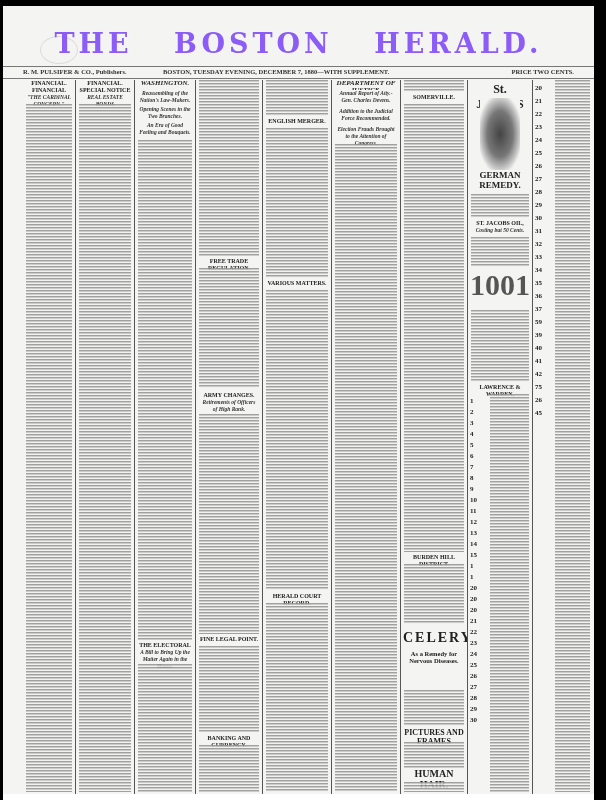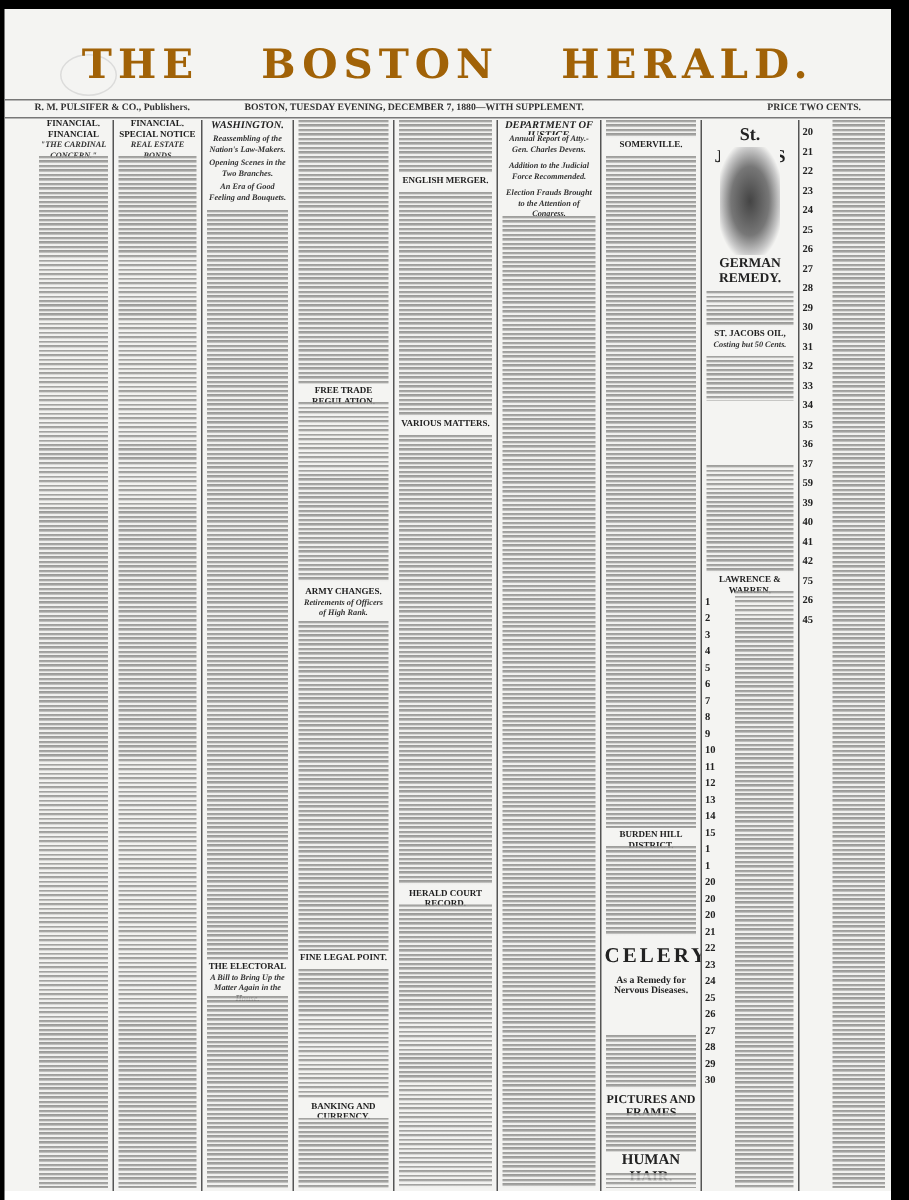--- a/index.html
+++ b/index.html
@@ -1,20 +1,20 @@
 <!DOCTYPE html>
 <html><head>
 <meta charset="utf-8">
 <style>
   html,body{margin:0;padding:0;}
   body{width:606px;height:800px;background:#000;position:relative;overflow:hidden;font-family:"Liberation Serif",serif;}
   .sheet{position:absolute;left:3px;top:6px;width:591px;height:788px;background:#f4f4f2;overflow:hidden;}
   .rightedge{position:absolute;left:594px;top:0;width:12px;height:800px;background:#000;}
   .seal{position:absolute;left:37px;top:30px;width:36px;height:26px;border-radius:50%;border:1px solid #ccc;opacity:.6;}
-  .masthead{position:absolute;left:0;top:22px;width:591px;text-align:center;font-family:"DejaVu Serif",serif;font-weight:bold;font-size:27px;letter-spacing:4px;color:#a16207;}
+  .masthead{position:absolute;left:0;top:22px;width:591px;text-align:center;font-family:"DejaVu Serif",serif;font-weight:bold;font-size:27px;letter-spacing:4px;color:#8b5cf6;}
   .masthead span{margin:0 14px;}
   .dateline{position:absolute;left:0;top:60px;width:591px;height:10px;font-size:6.5px;font-weight:bold;color:#333;border-top:1px solid #777;border-bottom:1px solid #777;padding-top:1px;}
   .dateline .pub{position:absolute;left:20px;top:1px;}
   .dateline .mid{position:absolute;left:160px;top:1px;}
   .dateline .price{position:absolute;right:20px;top:1px;}
   .cols{position:absolute;left:20px;top:74px;width:570px;height:714px;}
   .col{position:absolute;top:0;height:714px;border-right:1px solid #555;overflow:hidden;}
   .text{position:absolute;left:3px;right:3px;background:repeating-linear-gradient(to bottom,#8a8a88 0px,#9a9a98 1px,#eeeeec 2px,#f4f4f2 3px);opacity:.85;}
   .head{position:absolute;left:2px;right:2px;text-align:center;font-size:6px;font-weight:bold;color:#222;line-height:7px;background:#f4f4f2;}
   .head.big{font-size:7px;font-style:italic;}
@@ -121,20 +121,21 @@
     <div class="col" style="left:445px;width:64px;">
       <div class="ad sj">
         <div class="t">St. JACOBS OIL</div>
         <div class="pic"></div>
         <div class="g">GERMAN REMEDY.</div>
       </div>
       <div class="text" style="top:114px;height:24px"></div>
       <div class="head" style="top:140px">ST. JACOBS OIL,</div>
       <div class="sub" style="top:147px">Costing but 50 Cents.</div>
       <div class="text" style="top:157px;height:30px"></div>
+      <div class="ad" style="left:2px;right:2px;top:188px;height:40px;font-size:30px;color:#555">1001</div>
       <div class="text" style="top:230px;height:72px"></div>
       <div class="head" style="top:304px">LAWRENCE &amp; WARREN,</div>
       <div class="text" style="top:314px;height:398px;left:22px"></div>
       <div class="numlist" style="top:316px">
         <div>1</div>
           <div>2</div>
           <div>3</div>
           <div>4</div>
           <div>5</div>
           <div>6</div>

